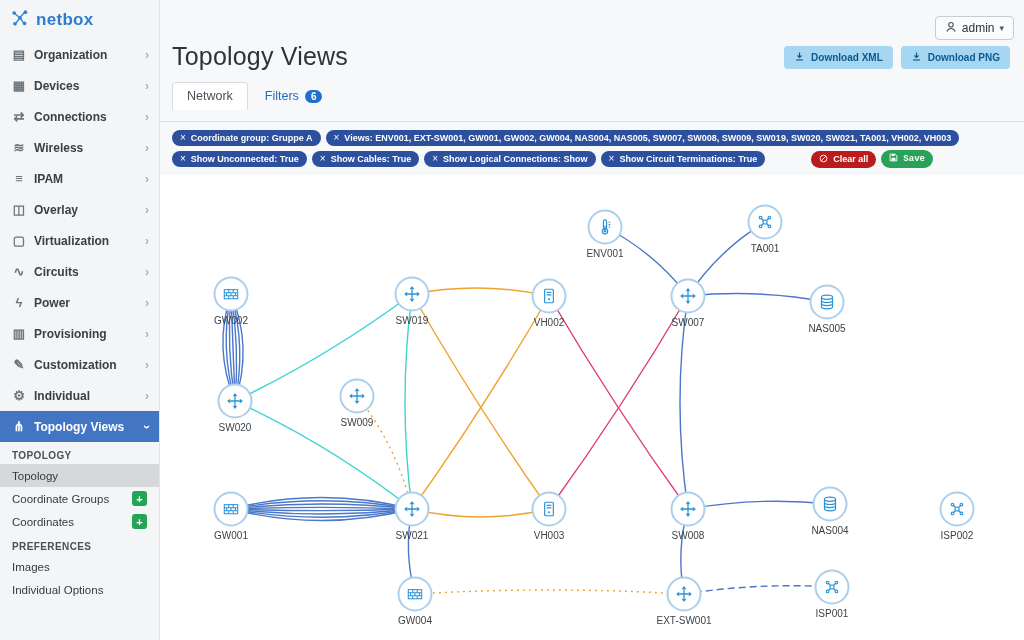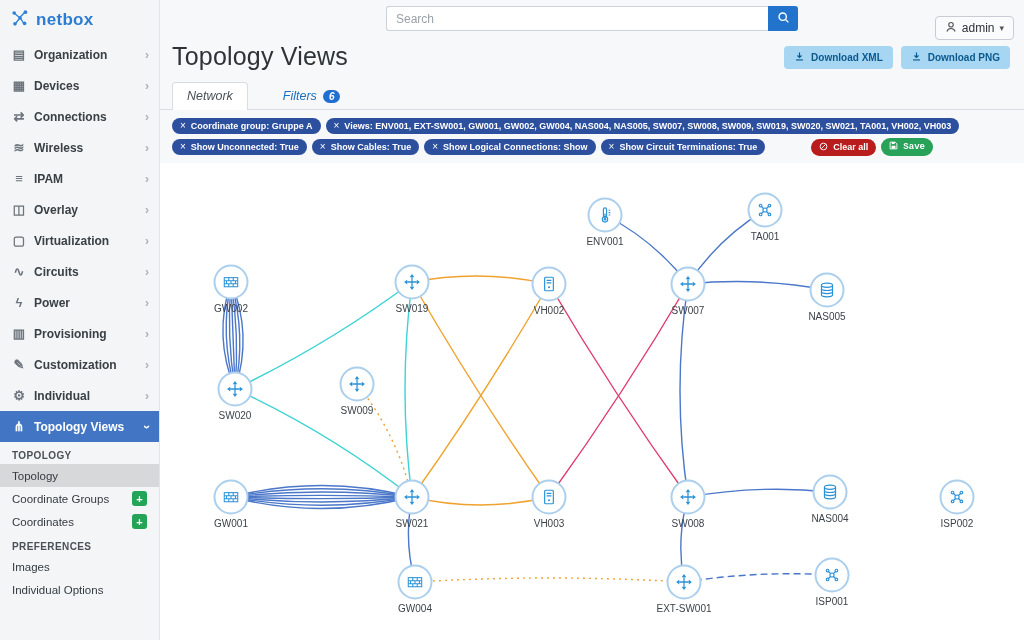--- a/index.html
+++ b/index.html
@@ -55,21 +55,21 @@
 
   .page-head { display:flex; align-items:flex-start; padding:10px 14px 0 12px; }
   h1 { margin:0; font-size:25px; font-weight:500; color:#2e3338; letter-spacing:.2px; }
   .dl-buttons { margin-left:auto; display:flex; gap:8px; padding-top:4px; }
   .dl-btn {
     display:flex; gap:6px; align-items:center; background:#a7d6f3; color:#0b5a8e;
     border:none; border-radius:4px; font-size:10px; font-weight:700; padding:5px 10px; cursor:pointer;
     font-family:"Liberation Sans", sans-serif;
   }
 
-  .tabs { display:flex; gap:20px; padding:10px 12px 0; border-bottom:1px solid #d9dde1;font-style:italic; }
+  .tabs { display:flex; gap:2px; padding:10px 12px 12px; border-bottom:1px solid #d9dde1; }
   .tab {
     padding:6px 14px 7px; font-size:12.5px; color:#1b6ec2; border:1px solid transparent; border-bottom:none;
     border-radius:4px 4px 0 0; cursor:pointer; display:flex; gap:6px; align-items:center; position:relative; top:1px;
   }
   .tab.active { background:#fff; border-color:#d9dde1; color:#495057; }
   .badge { background:#1f6fd0; color:#fff; font-size:10px; font-weight:700; border-radius:9px; padding:1px 6px; }
 
   .chips { padding:8px 12px 7px; display:flex; flex-direction:column; gap:4px; }
   .chip-row { display:flex; gap:5px; align-items:center; }
   .chip {
@@ -191,31 +191,20 @@
         </div>
         <div class="sub-item">
           <span>Individual Options</span>
         </div>
       </nav>
   </aside>
 
   <main class="main">
 
     <div class="topbar">
-      <div class="search">
-        <input placeholder="Search" style="">
-        <button class="search-btn">
-          <span>
-            <svg width="13" height="13" viewBox="0 0 16 16">
-              <circle cx="7" cy="7" r="4.5" fill="none" stroke="#fff" stroke-width="1.7"></circle>
-              <path d="M10.5 10.5L14 14" stroke="#fff" stroke-width="1.7"></path>
-            </svg>
-          </span>
-        </button>
-      </div>
       <button class="user-btn">
         <span>
           <svg width="12" height="12" viewBox="0 0 16 16">
             <circle cx="8" cy="5" r="3" fill="none" stroke="#555" stroke-width="1.5"></circle>
             <path d="M2.5 14c1-3 3-4 5.5-4s4.5 1 5.5 4" fill="none" stroke="#555" stroke-width="1.5"></path>
           </svg>
         </span>
         <span>admin</span>
         <span class="caret">▾</span>
       </button>

